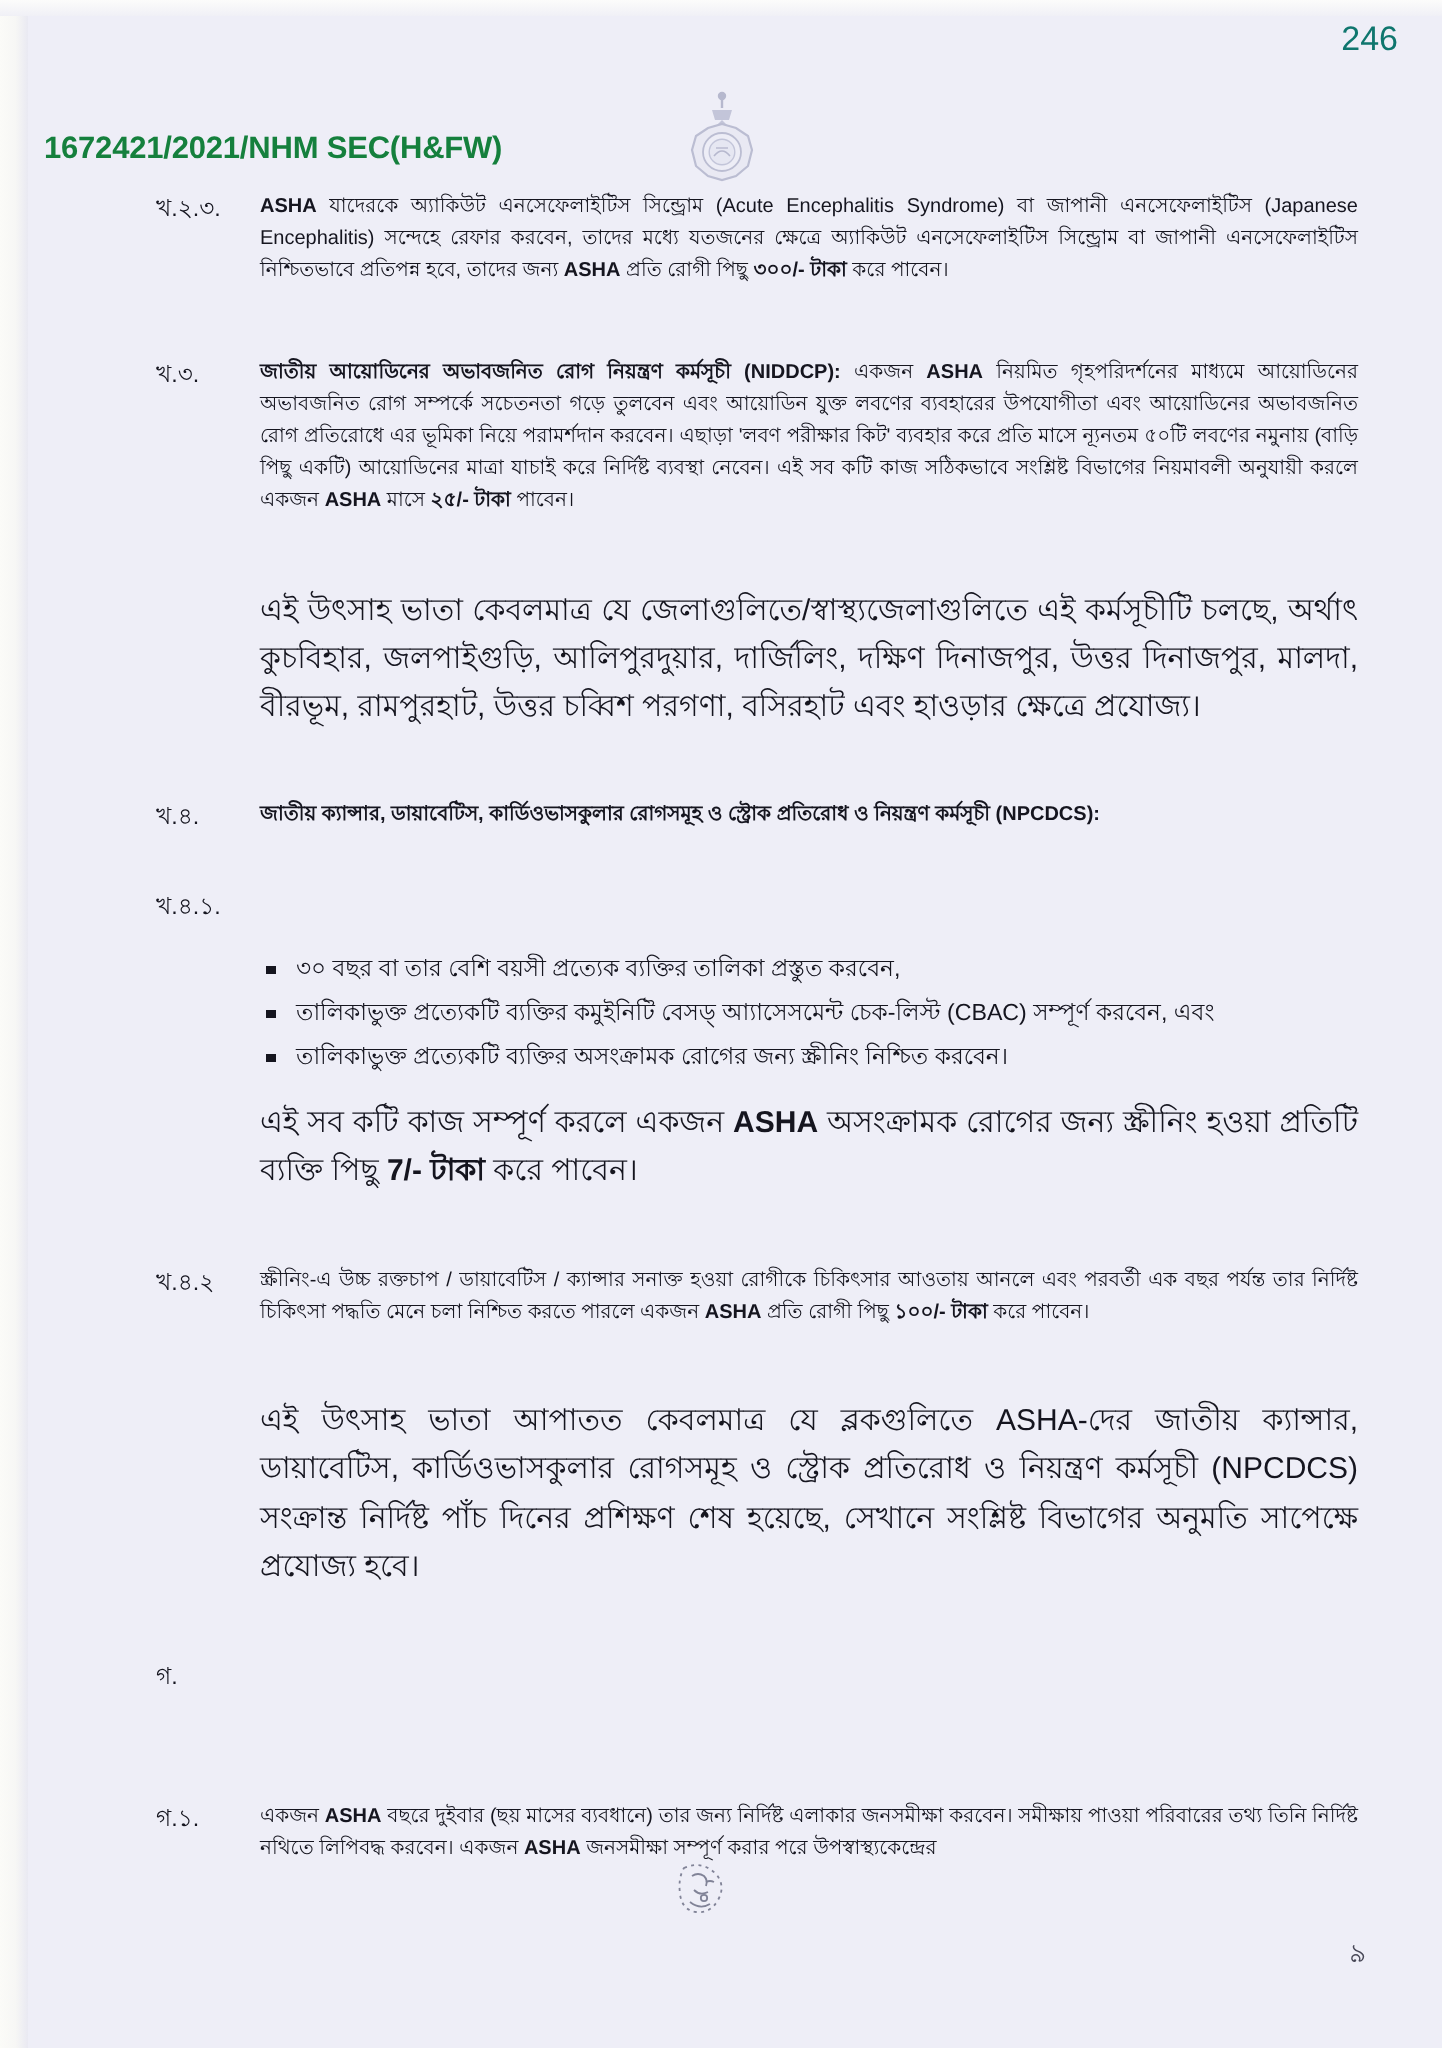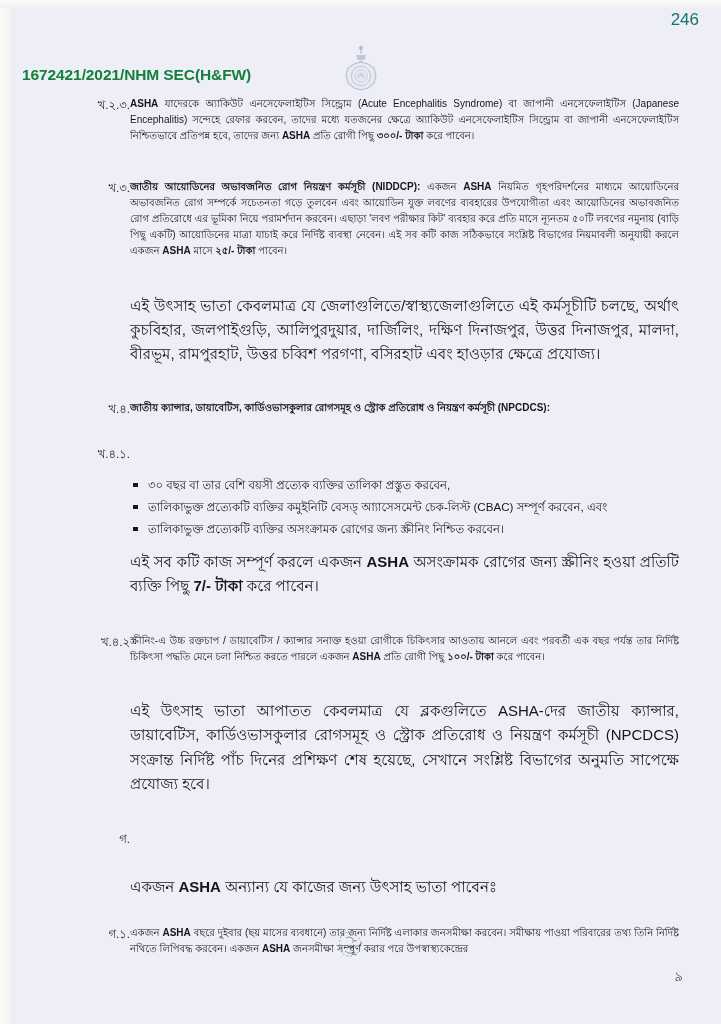--- a/index.html
+++ b/index.html
@@ -76,21 +76,20 @@
     align-items: flex-start;
     padding: 0 42px 0 78px;
   }
   .marker {
     width: 52px;
     flex: 0 0 52px;
     font-size: 11.6px;
     color: #15151f;
     line-height: 1.62;
     white-space: nowrap;
-    text-align: right;
   }
   .marker.bold { font-weight: normal; }
   .para {
     flex: 1;
     font-size: 10px;
     line-height: 1.62;
     color: #15151f;
     text-align: justify;
     text-justify: inter-word;
   }
@@ -238,21 +237,20 @@
     <div class="indent-para">এই উৎসাহ ভাতা আপাতত কেবলমাত্র যে ব্লকগুলিতে ASHA-দের জাতীয় ক্যান্সার, ডায়াবেটিস, কার্ডিওভাসকুলার রোগসমূহ ও স্ট্রোক প্রতিরোধ ও নিয়ন্ত্রণ কর্মসূচী (NPCDCS) সংক্রান্ত নির্দিষ্ট পাঁচ দিনের প্রশিক্ষণ শেষ হয়েছে, সেখানে সংশ্লিষ্ট বিভাগের অনুমতি সাপেক্ষে প্রযোজ্য হবে।</div>
 
     <div class="gap-xl"></div>
 
     <div class="row">
       <div class="marker bold">গ.</div>
     </div>
 
     <div class="gap-l"></div>
 
-    <div class="indent-para">একজন <b>ASHA</b> অন্যান্য যে কাজের জন্য উৎসাহ ভাতা পাবেনঃ</div>
 
     <div class="gap-l"></div>
 
     <div class="row">
       <div class="marker">গ.১.</div>
       <div class="para">একজন <b>ASHA</b> বছরে দুইবার (ছয় মাসের ব্যবধানে) তার জন্য নির্দিষ্ট এলাকার জনসমীক্ষা করবেন। সমীক্ষায় পাওয়া পরিবারের তথ্য তিনি নির্দিষ্ট নথিতে লিপিবদ্ধ করবেন। একজন <b>ASHA</b> জনসমীক্ষা সম্পূর্ণ করার পরে উপস্বাস্থ্যকেন্দ্রের</div>
     </div>
 
   </div>
 

